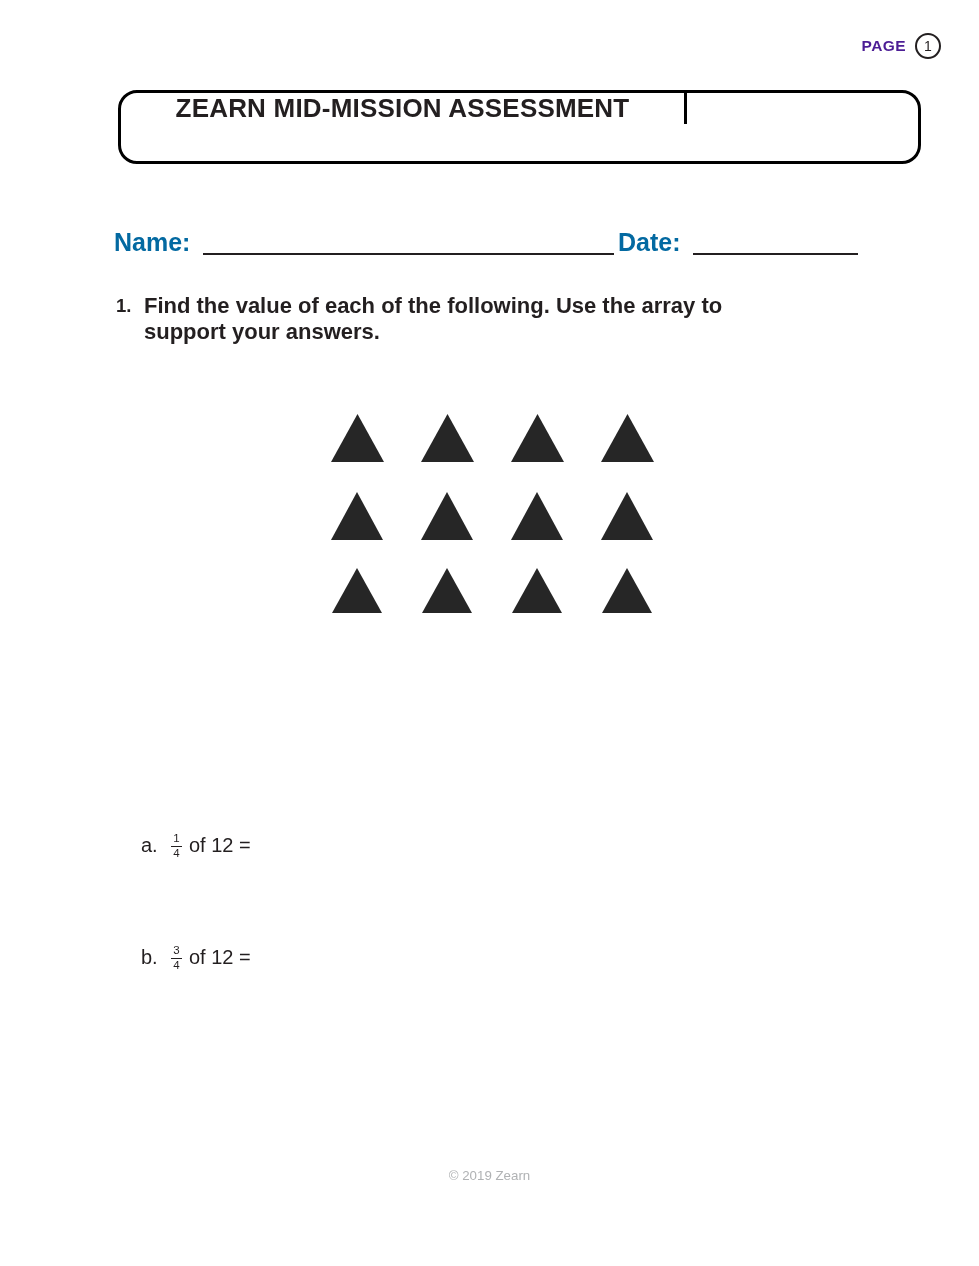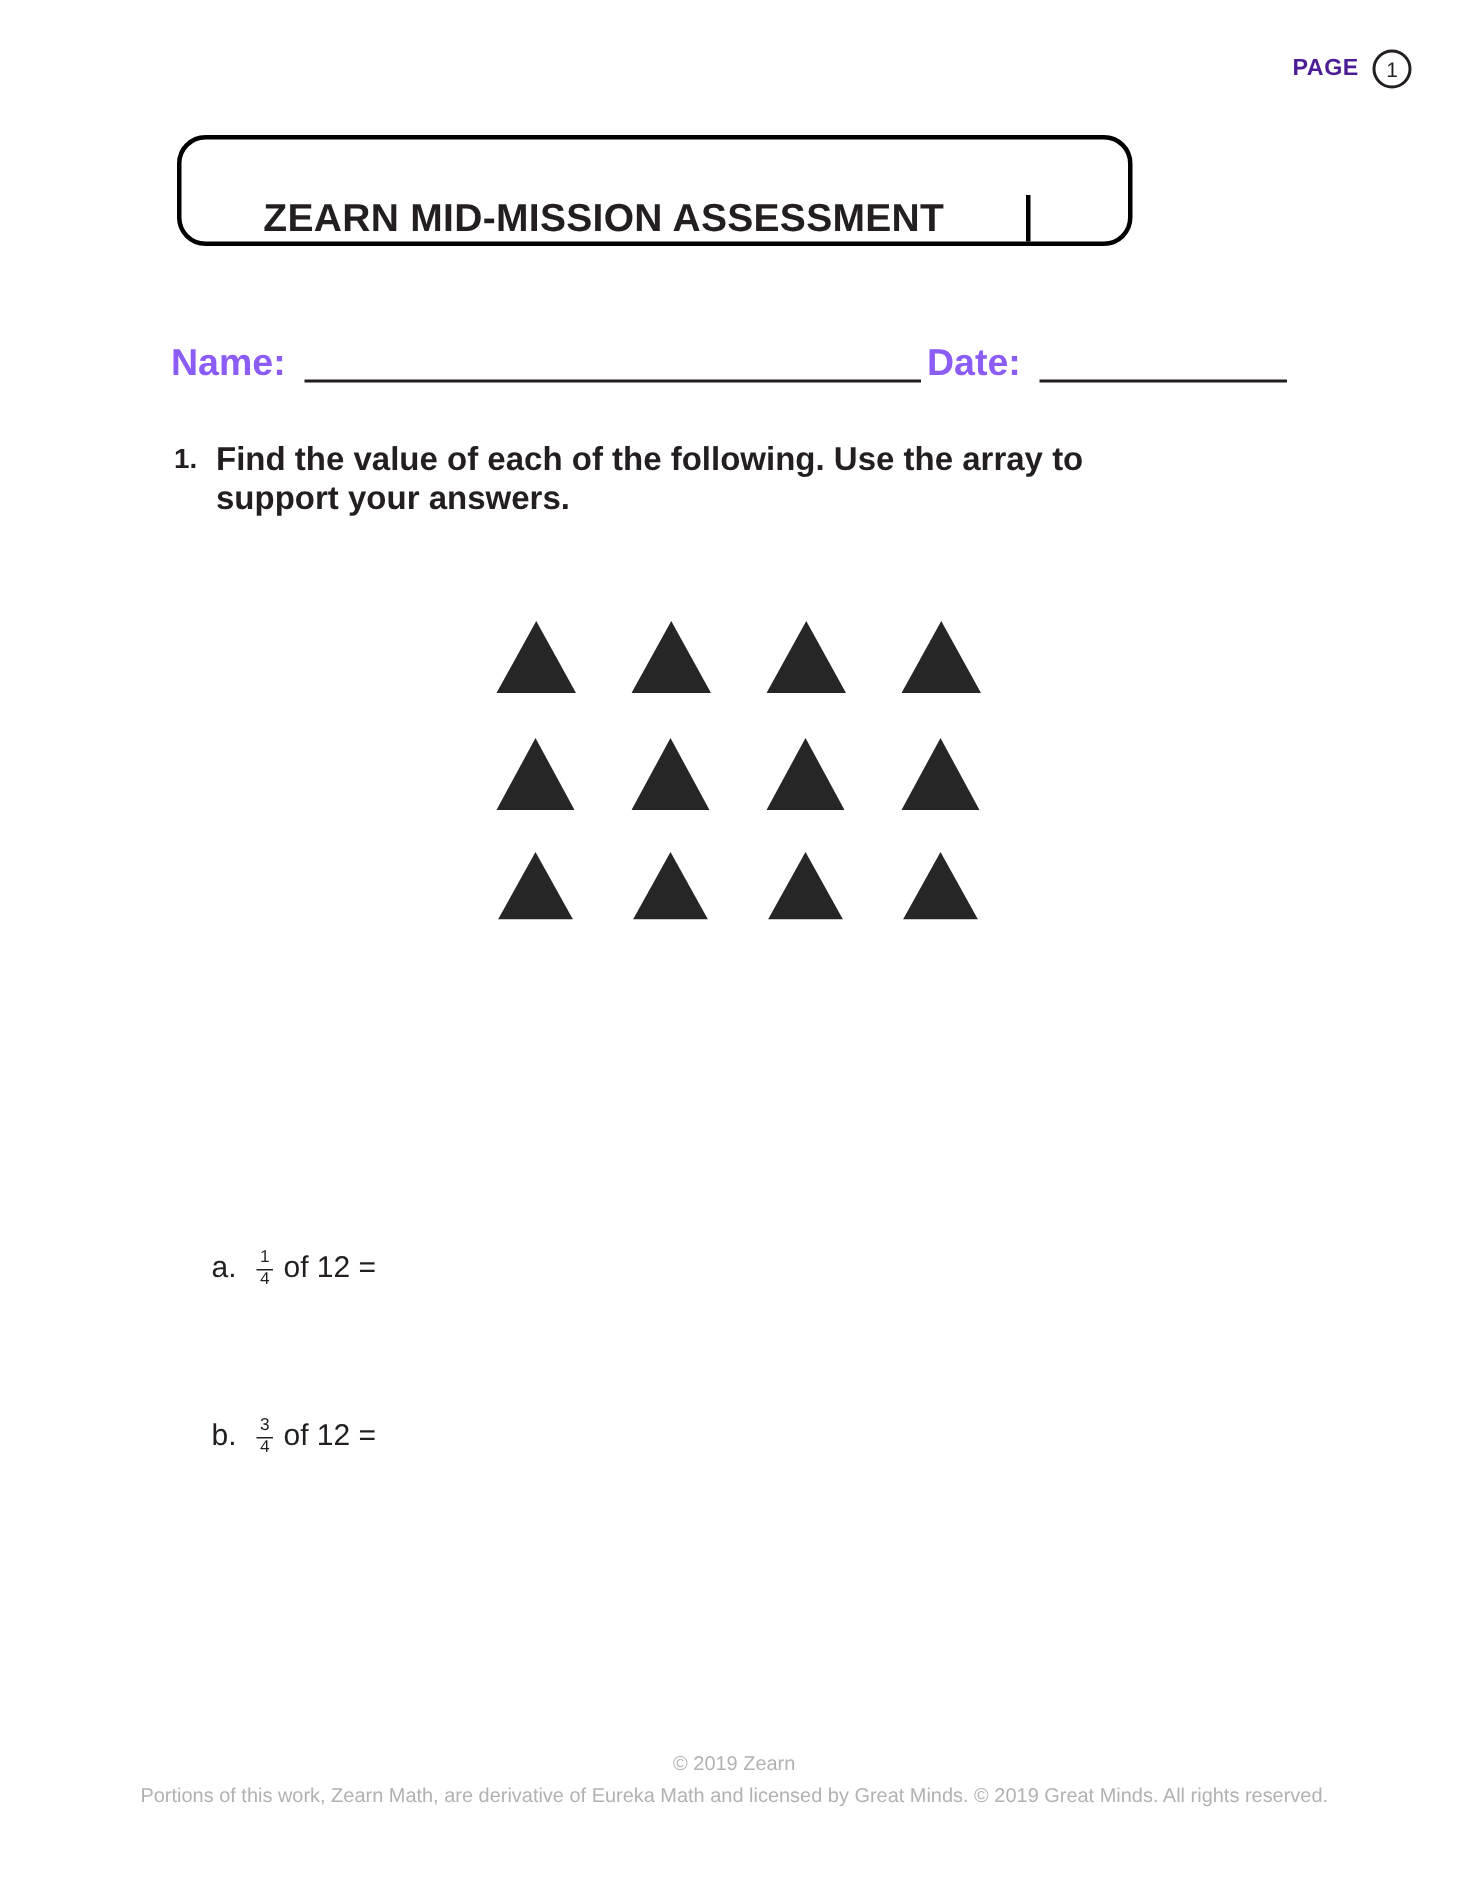--- a/index.html
+++ b/index.html
@@ -43,27 +43,27 @@
     font-weight: normal;
     line-height: 1;
     box-sizing: border-box;
   }
 
   
   #title-banner {
     position: absolute;
     left: 118px;
     top: 90px;
-    width: 637px;
+    width: 803px;
     height: 74px;
     border: 3px solid #000000;
     border-radius: 19px;
     box-sizing: border-box;
     display: flex;
-    align-items: flex-end;
+    align-items: flex-start;
   }
   #title-banner .banner-main {
     width: 566px;
     display: flex;
     align-items: center;
     justify-content: center;
     border-right: 3px solid #000000;
     box-sizing: border-box;
   }
   #title-banner .banner-main .txt {
@@ -92,21 +92,21 @@
     position: absolute;
     left: 114px;
     top: 225px;
     width: 760px;
     height: 34px;
   }
   #namedate-row .label {
     position: absolute;
     font-size: 25px;
     font-weight: bold;
-    color: #8b5cf6;
+    color: #0369a1;
     line-height: 34px;
     white-space: nowrap;
   }
   #namedate-row .name-label { left: 0; top: 0; }
   #namedate-row .date-label { left: 504px; top: 0; }
   #namedate-row .rule {
     position: absolute;
     height: 0;
     border-top: 2.4px solid #231f20;
     bottom: 4px;
@@ -328,14 +328,13 @@
   <span class="fraction">
     <span class="num">3</span>
     <span class="bar"></span>
     <span class="den">4</span>
   </span>
   <span class="expr">of 12 =</span>
 </div>
 
 <div id="footer">
   <span class="line">© 2019 Zearn</span>
-  <span class="line">Portions of this work, Zearn Math, are derivative of Eureka Math and licensed by Great Minds. © 2019 Great Minds. All rights reserved.</span>
 </div>
 
 </body></html>

